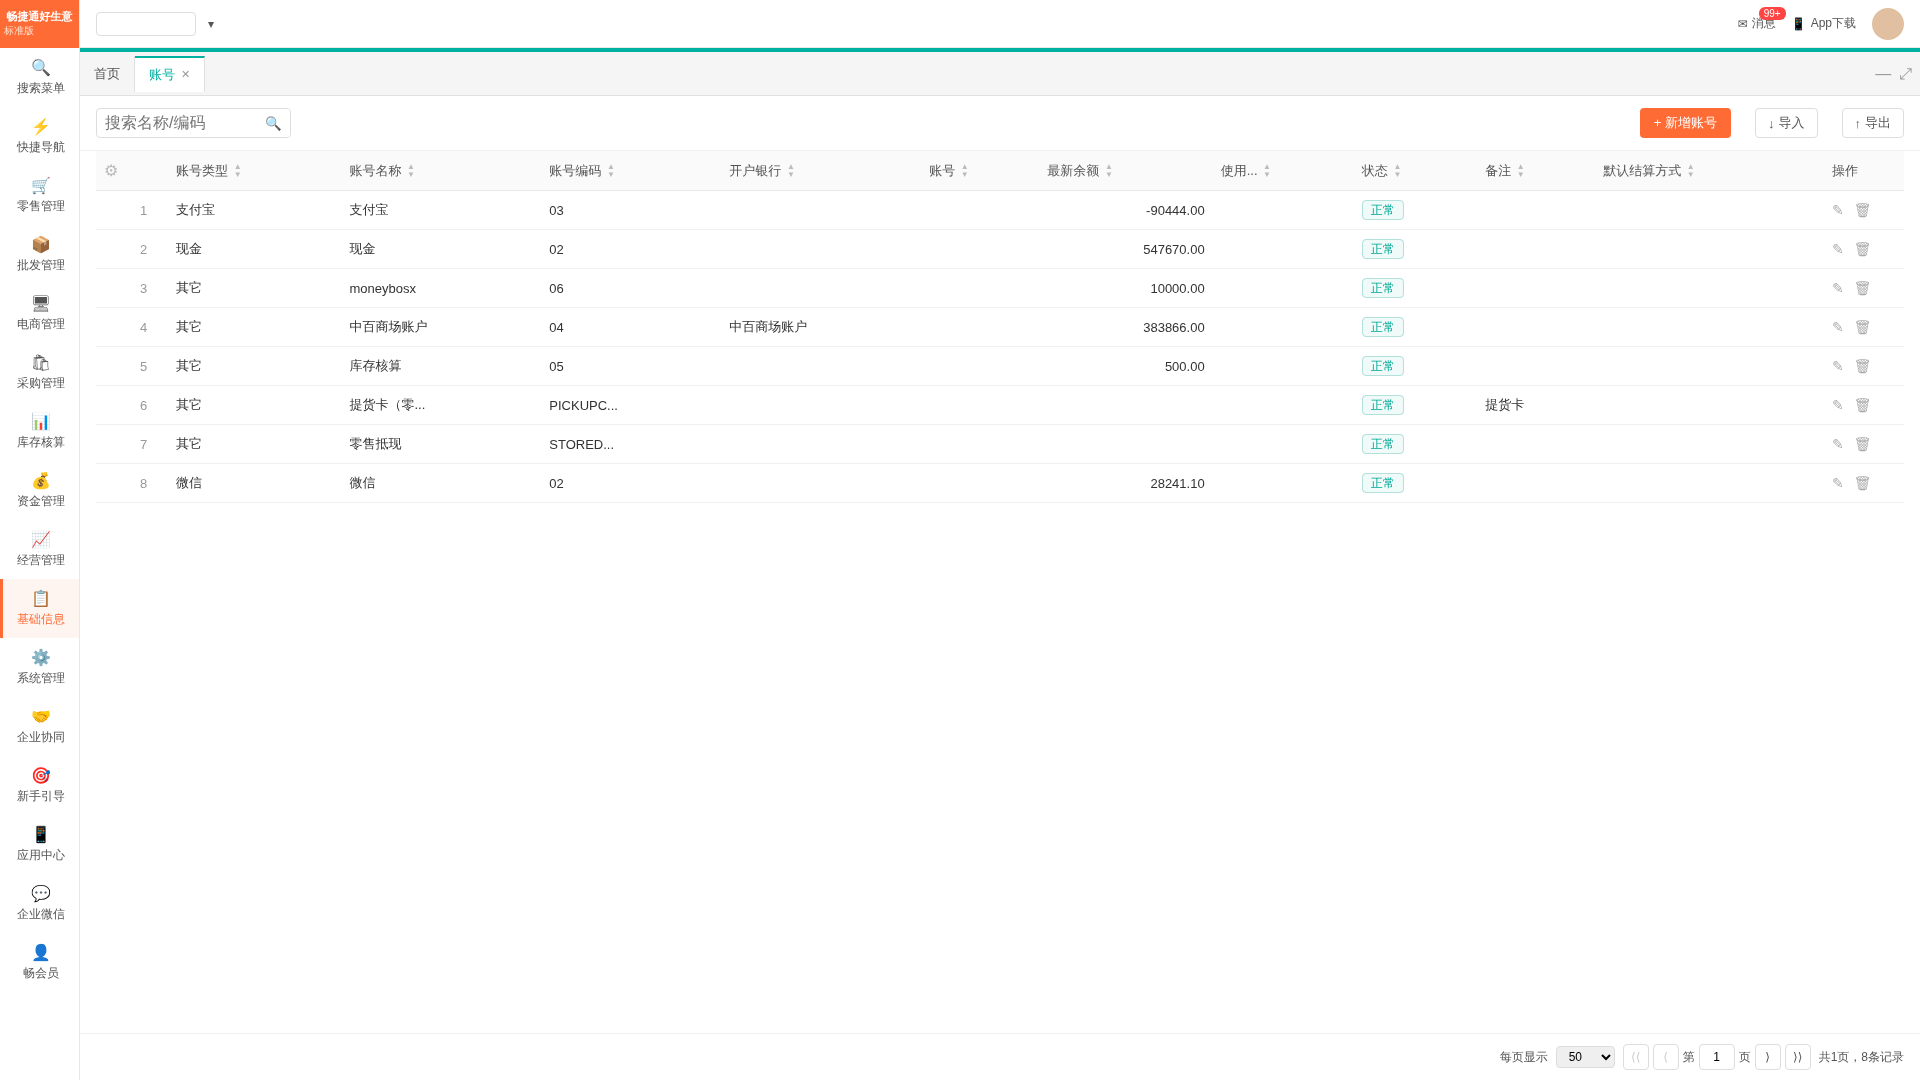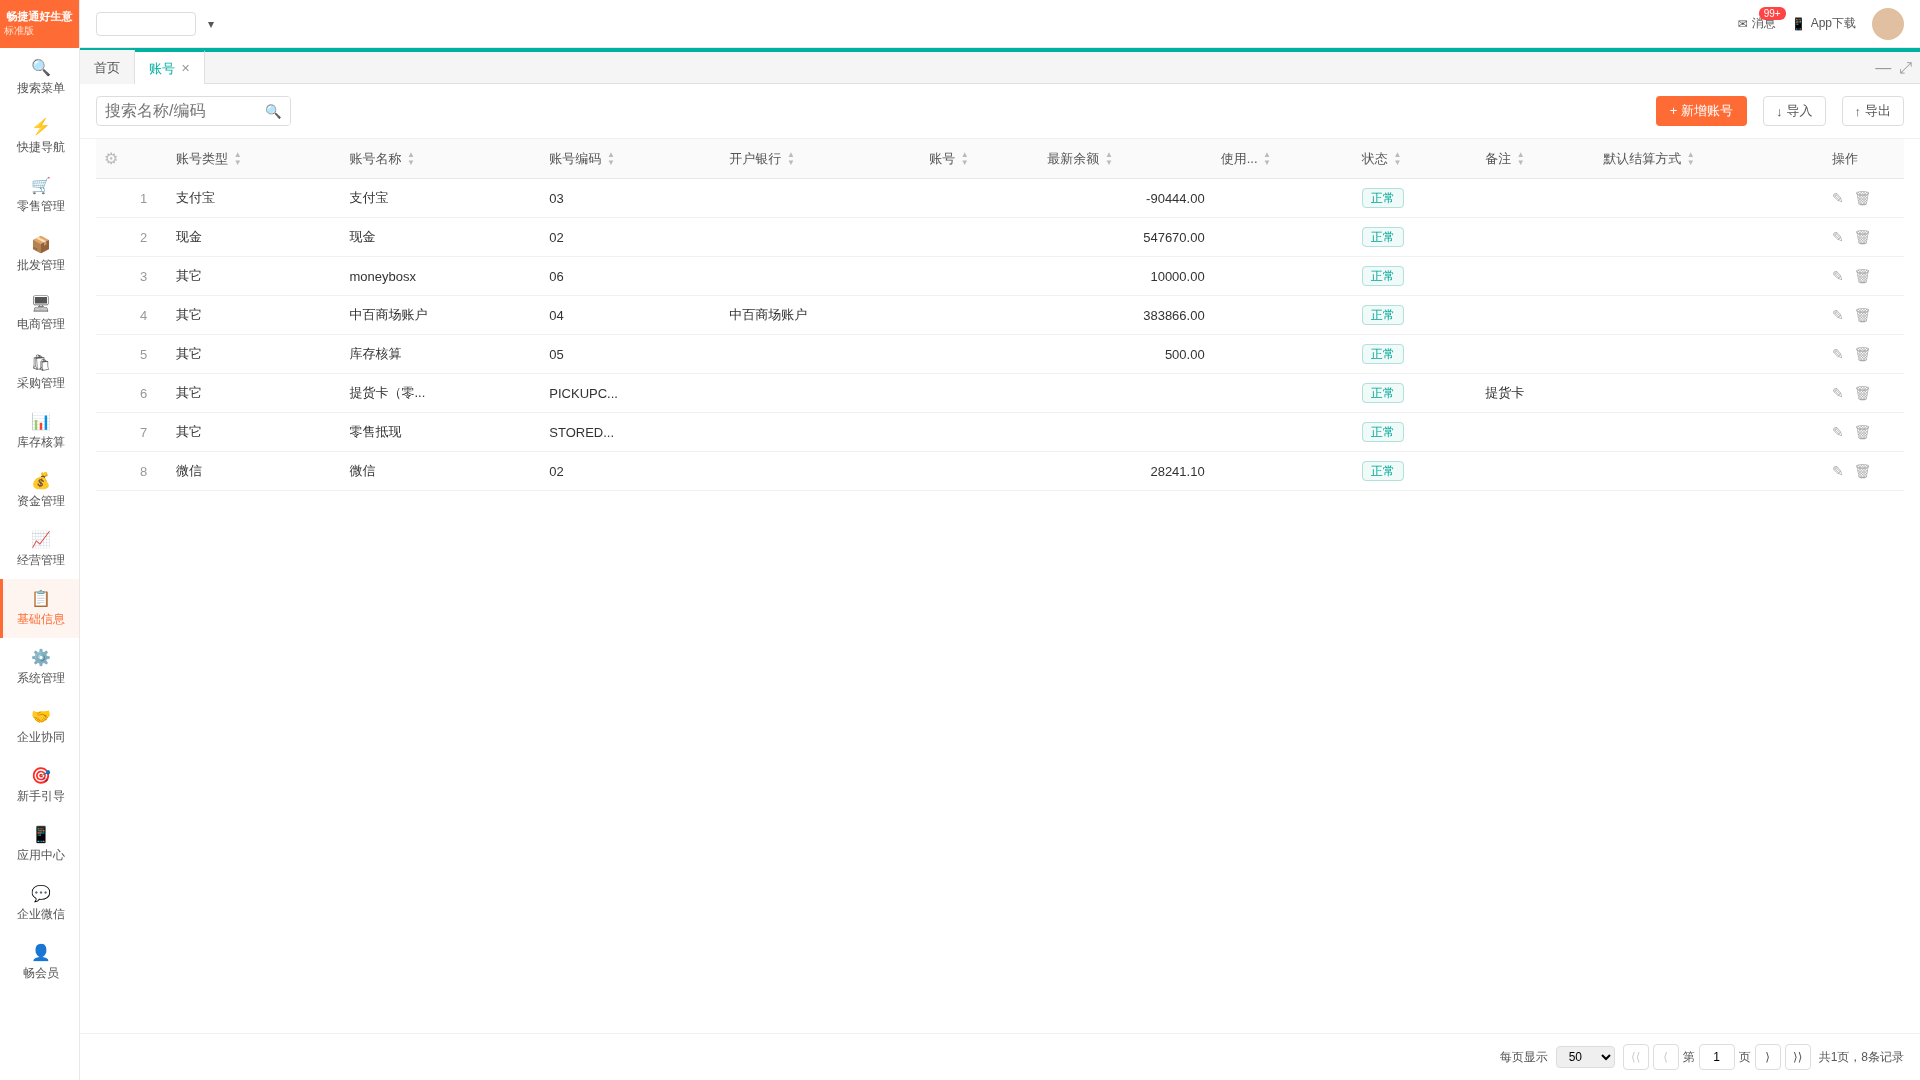--- a/index.html
+++ b/index.html
@@ -124,21 +124,21 @@
     .avatar {
       width: 32px;
       height: 32px;
       border-radius: 50%;
       background: #ccc;
       overflow: hidden;
     }
 
     
     .tab-bar {
-      height: 32px;
+      height: 44px;
       background: #f5f5f5;
       border-bottom: 1px solid #e0e0e0;
       display: flex;
       align-items: center;
       padding: 0 0;
       flex-shrink: 0;
     }
     .tab {
       height: 36px;
       padding: 0 14px;
@@ -205,21 +205,21 @@
       background: #fff;
       border: none;
       padding: 0 8px;
       cursor: pointer;
       color: #999;
       height: 100%;
     }
     .toolbar-right {
       display: flex;
       align-items: center;
-      gap: 16px;
+      gap: 24px;
     }
     .btn-add {
       background: #ff6b35;
       color: #fff;
       border: none;
       border-radius: 4px;
       padding: 6px 14px;
       font-size: 13px;
       cursor: pointer;
     }

